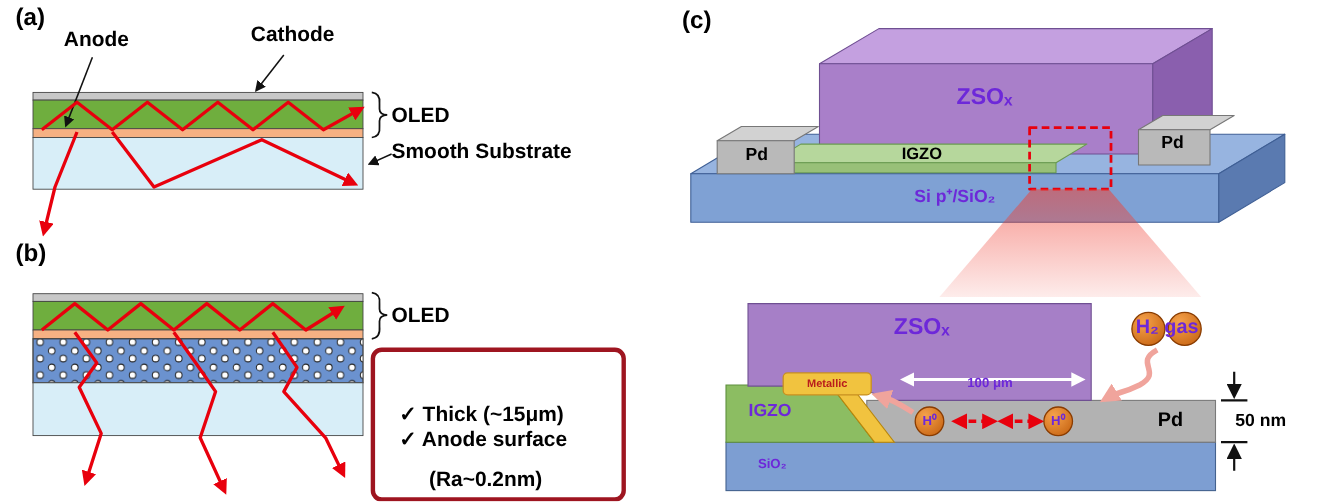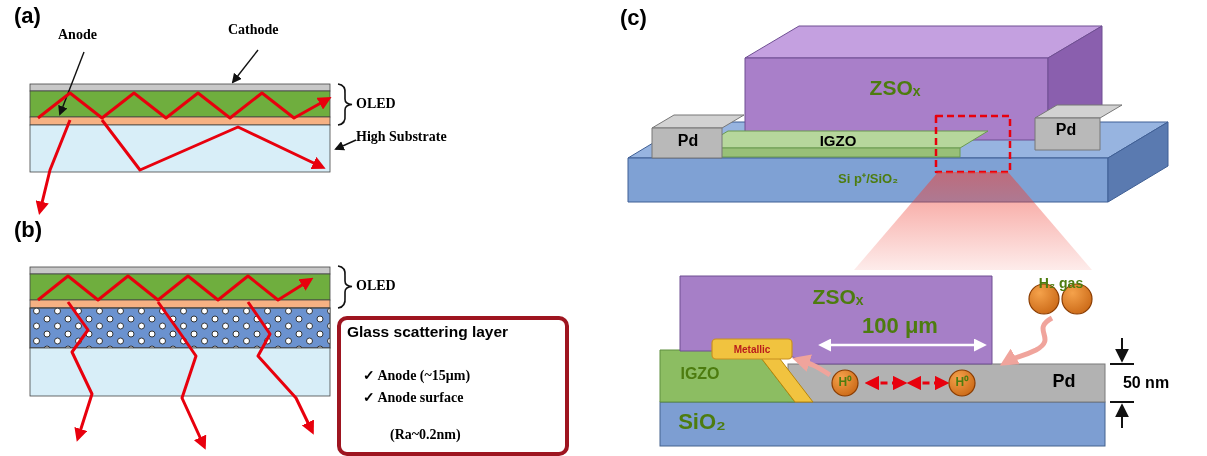--- a/index.html
+++ b/index.html
@@ -1,23 +1,23 @@
 <!DOCTYPE html>
 <html><head>
 <meta charset="utf-8">
 <style>
   html,body{margin:0;padding:0;background:#fff;}
   .fig{position:relative;width:1207px;height:456px;background:#fff;overflow:hidden;
        font-family:"Liberation Sans",sans-serif;}
   .t{position:absolute;font-family:"Liberation Sans",sans-serif;font-weight:bold;
      color:#000;white-space:nowrap;line-height:1.1;}
   .ctr{transform:translate(-50%,-50%);}
-  .w{color:#4d7c0f;}
+  .w{color:#6d28d9;}
   .tag{font-size:22px;}
-  .lbl{font-size:14px;font-family:Liberation Serif, serif;}
+  .lbl{font-size:19px;}
   .art{position:absolute;left:0;top:0;}
   .callout{position:absolute;left:337px;top:316px;width:224px;height:132px;
            border:4px solid #9e1520;border-radius:10px;background:#fff;}
 </style>
 </head>
 <body>
 
 <div class="fig">
 
   <svg class="art" width="1207" height="456" viewBox="0 0 1207 456">
@@ -117,41 +117,40 @@
       <line x1="1122" y1="428" x2="1122" y2="406" stroke="#111" stroke-width="2" marker-end="url(#aBlk)"></line>
       <line x1="1110" y1="364" x2="1134" y2="364" stroke="#111" stroke-width="2"></line>
       <line x1="1110" y1="402" x2="1134" y2="402" stroke="#111" stroke-width="2"></line>
     </g>
   </svg>
 
   <div class="t tag" style="left:14px;top:4px">(a)</div>
   <div class="t lbl" style="left:58px;top:27px">Anode</div>
   <div class="t lbl" style="left:228px;top:22px">Cathode</div>
   <div class="t lbl" style="left:356px;top:96px">OLED</div>
-  <div class="t lbl" style="left:356px;top:129px">High Substrate</div>
+  <div class="t lbl" style="left:356px;top:129px">Smooth Substrate</div>
 
   <div class="t tag" style="left:14px;top:218px">(b)</div>
   <div class="t lbl" style="left:356px;top:278px">OLED</div>
 
   <div class="callout"></div>
-  <div class="t" style="left:347px;top:323px;font-size:15.5px">Glass scattering layer</div>
-  <div class="t lbl" style="left:363px;top:368px">✓ Anode (~15μm)</div>
+  <div class="t lbl" style="left:363px;top:368px">✓ Thick (~15μm)</div>
   <div class="t lbl" style="left:363px;top:390px">✓ Anode surface</div>
   <div class="t lbl" style="left:390px;top:427px">(Ra~0.2nm)</div>
 
   <div class="t tag" style="left:620px;top:6px">(c)</div>
   <div class="t ctr w" style="left:895px;top:88px;font-size:21px">ZSOₓ</div>
   <div class="t ctr" style="left:688px;top:141px;font-size:16px">Pd</div>
   <div class="t ctr" style="left:838px;top:141px;font-size:15px">IGZO</div>
   <div class="t ctr" style="left:1066px;top:130px;font-size:16px">Pd</div>
-  <div class="t ctr w" style="left:868px;top:179px;font-size:13px">Si p⁺/SiO₂</div>
+  <div class="t ctr w" style="left:868px;top:179px;font-size:16px">Si p⁺/SiO₂</div>
 
   <div class="t ctr w" style="left:838px;top:297px;font-size:21px">ZSOₓ</div>
-  <div class="t ctr w" style="left:900px;top:326px;font-size:22px">100 μm</div>
+  <div class="t ctr w" style="left:900px;top:348px;font-size:12px">100 μm</div>
   <div class="t ctr" style="left:752px;top:349px;font-size:10px;color:#b91c1c">Metallic</div>
   <div class="t ctr w" style="left:700px;top:374px;font-size:16px">IGZO</div>
-  <div class="t ctr w" style="left:702px;top:422px;font-size:22px">SiO₂</div>
+  <div class="t ctr w" style="left:702px;top:422px;font-size:12px">SiO₂</div>
   <div class="t ctr" style="left:1064px;top:382px;font-size:18px">Pd</div>
-  <div class="t ctr w" style="left:1061px;top:284px;font-size:14px">H₂ gas</div>
+  <div class="t ctr w" style="left:1061px;top:298px;font-size:18px">H₂ gas</div>
   <div class="t ctr w" style="left:845px;top:383px;font-size:12px">H⁰</div>
   <div class="t ctr w" style="left:962px;top:383px;font-size:12px">H⁰</div>
   <div class="t ctr" style="left:1146px;top:383px;font-size:16px">50 nm</div>
 </div>
 
 </body></html>

